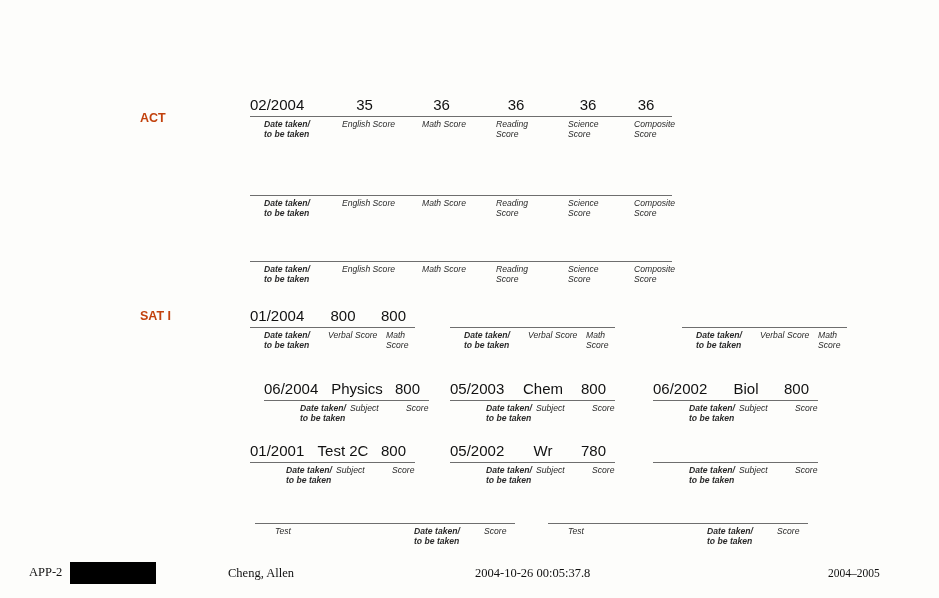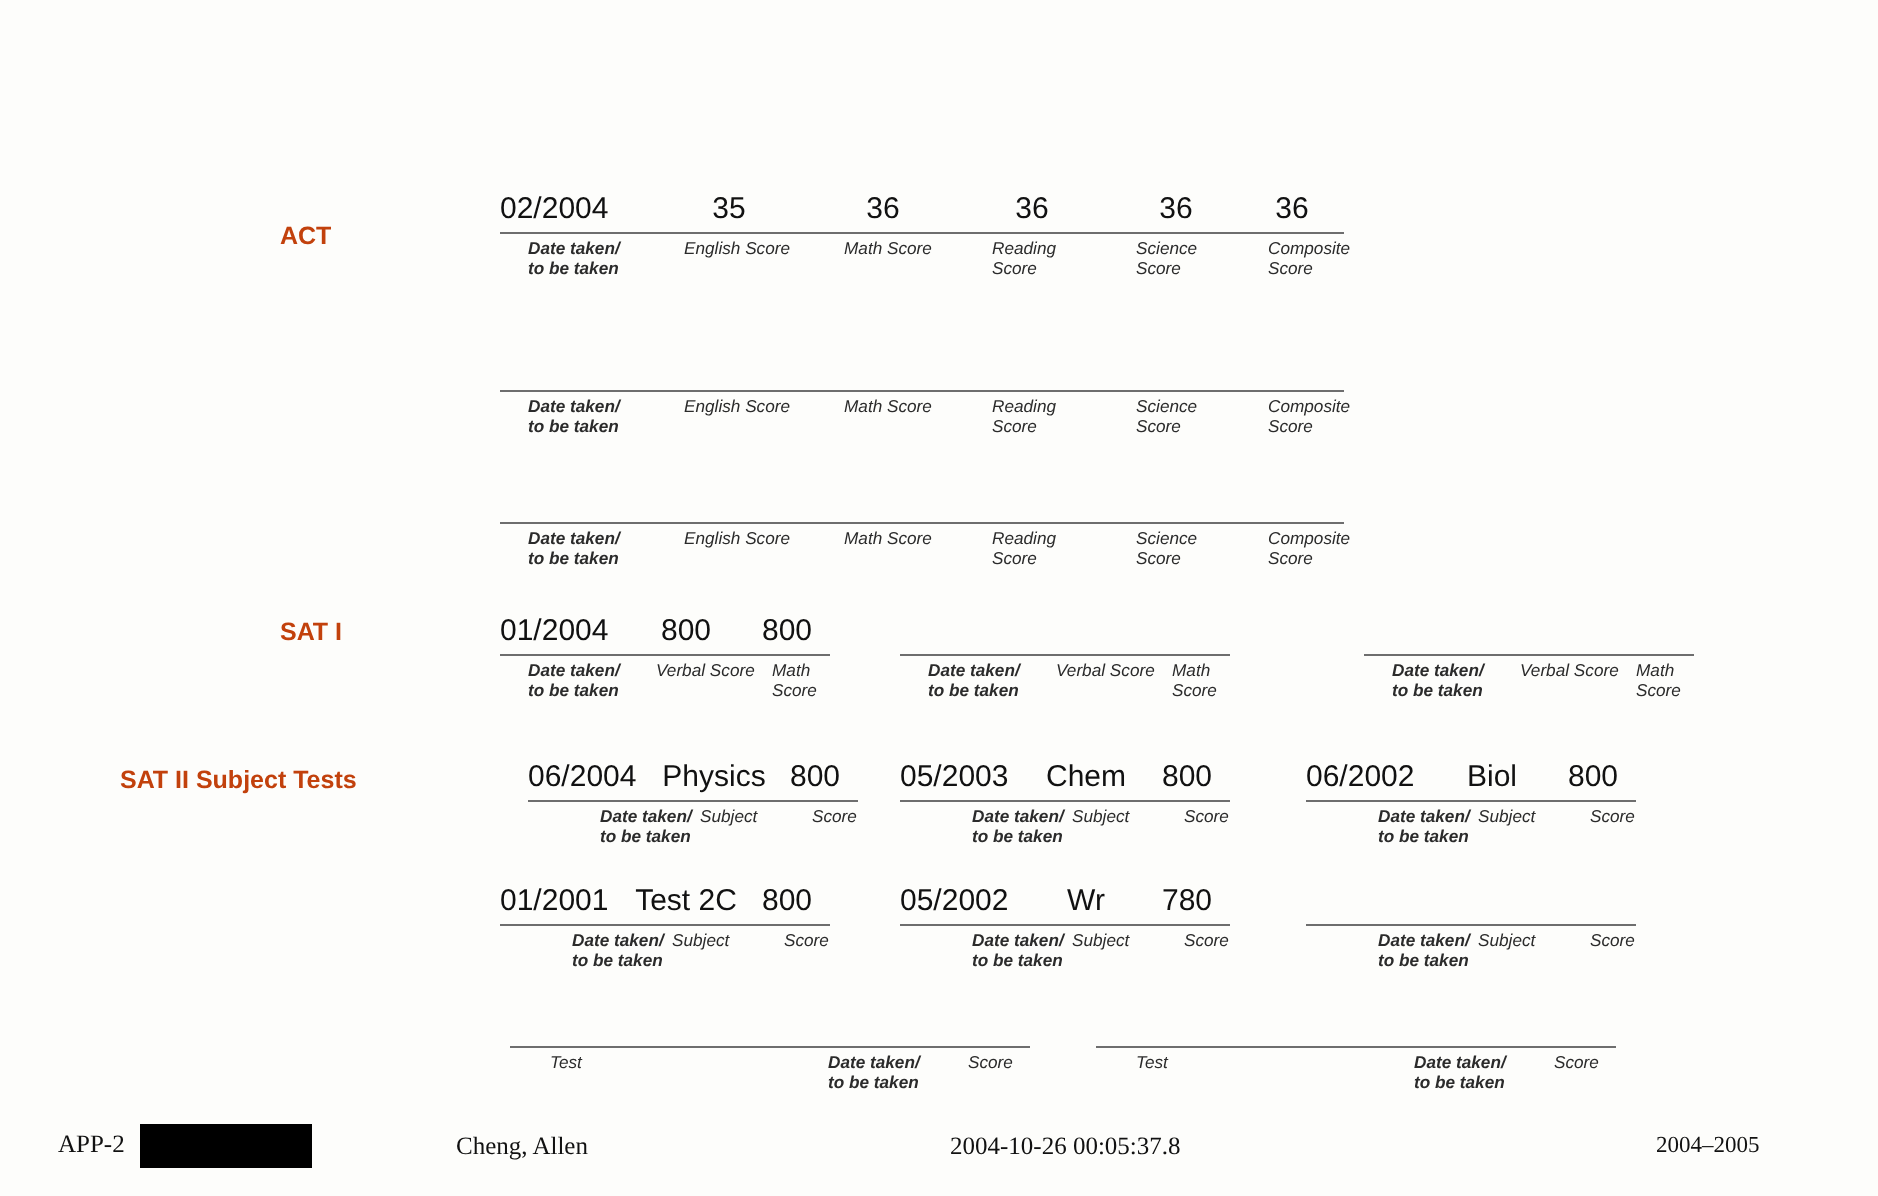--- a/index.html
+++ b/index.html
@@ -279,21 +279,20 @@
       <div class="value c"></div>
     </div>
     <div class="caption l" style="left:64px; top:29px;">Verbal Score</div>
 
     <div class="cell" style="left:122px; top:0px; width:43px; height:25px;">
       <div class="value c"></div>
     </div>
     <div class="caption l" style="left:122px; top:29px;">Math Score</div>
   </div>
 
-  <div class="row-label" style="left:60px; top:383px; width:177px;">SAT II Subject Tests</div>
 
   <div class="fgroup" style="left:264px; top:375px; width:165px; height:44px;">
     <div class="rule" style="top:25px; width:165px;"></div>
     <div class="cell" style="left:0px; top:0px; width:64px; height:25px;">
       <div class="value l">06/2004</div>
     </div>
     <div class="caption bold l" style="left:22px; top:29px;">Date taken/
 to be taken</div>
 
     <div class="cell" style="left:64px; top:0px; width:58px; height:25px;">

